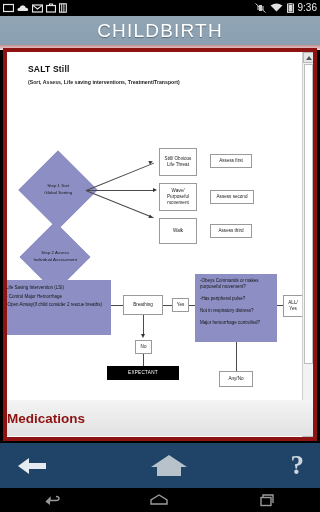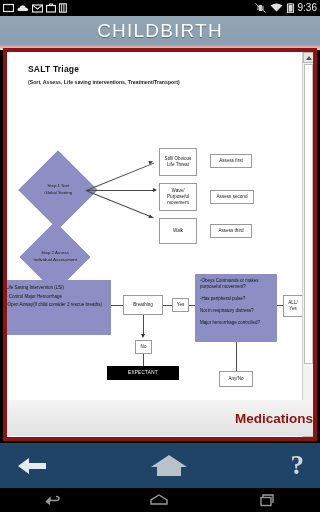--- a/index.html
+++ b/index.html
@@ -130,21 +130,21 @@
     border-top: 4px solid #333;
   }
 
   
   .tabbar {
     position: absolute; top: 400px; left: 7px;
     width: 306px; height: 36px; display: flex;
     background: #e9e9e9;
   }
   .tab {
-    flex: 1; display: flex; align-items: center; justify-content: flex-end;
+    flex: 1; display: flex; align-items: center; justify-content: flex-start;
     background: linear-gradient(#f4f4f4, #e2e2e2);
     border-right: 1px solid #9e9e9e;
     font-size: 13.5px; font-weight: bold;
     font-family: "Liberation Sans", sans-serif;
     color: #8d1212;
   }
   .tab:last-child { border-right: none; }
   .tab.active { color: #111111; }
 
   
@@ -215,21 +215,21 @@
   <div class="appheader">
     <span class="apptitle">CHILDBIRTH</span>
   </div>
   <div class="header-underline"></div>
 
   <div class="redframe">
     <div class="content-white">
 
       <div class="canvas">
 
-        <div class="ttl" id="doc-title">SALT Triage</div>
+        <div class="ttl" id="doc-title">SALT Still</div>
         <div class="ttl" id="doc-sub">(Sort, Assess, Life saving interventions, Treatment/Transport)</div>
 
         <div class="node diamond" style="left:23px; top:110px; width:56px; height:56px;">
           <span>
             <span>Step 1 Sort</span><br>
             <span>Global Sorting</span>
           </span>
         </div>
 
         <div class="node diamond" style="left:23px; top:180px; width:50px; height:50px;">

